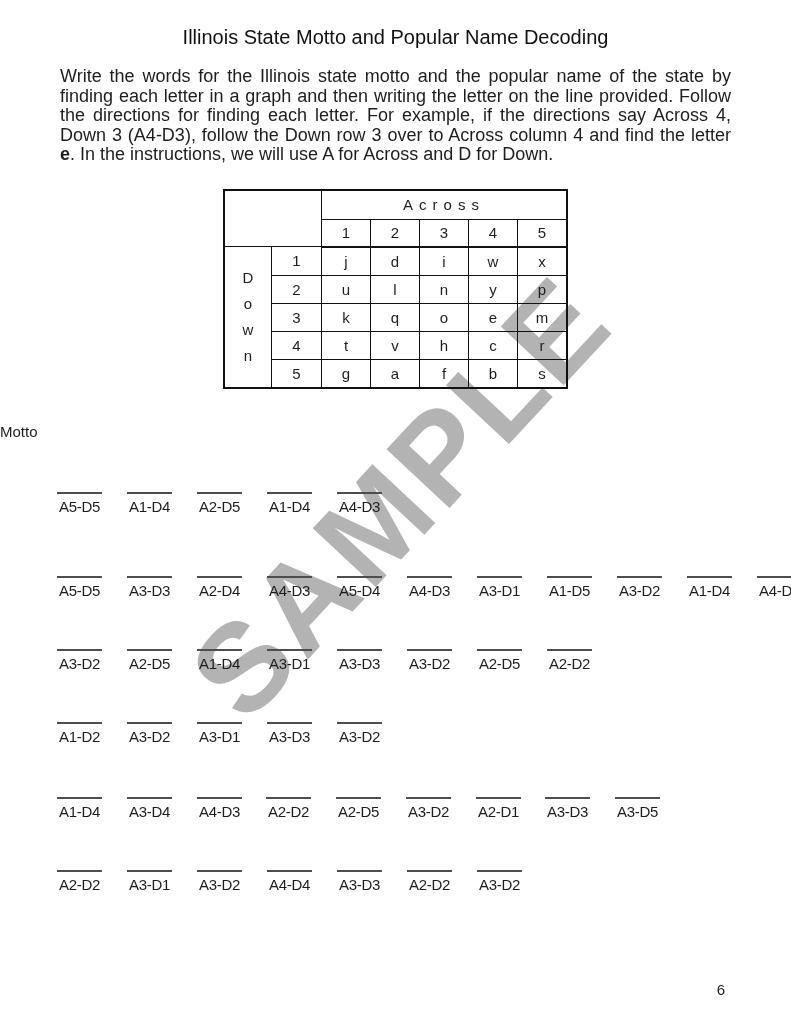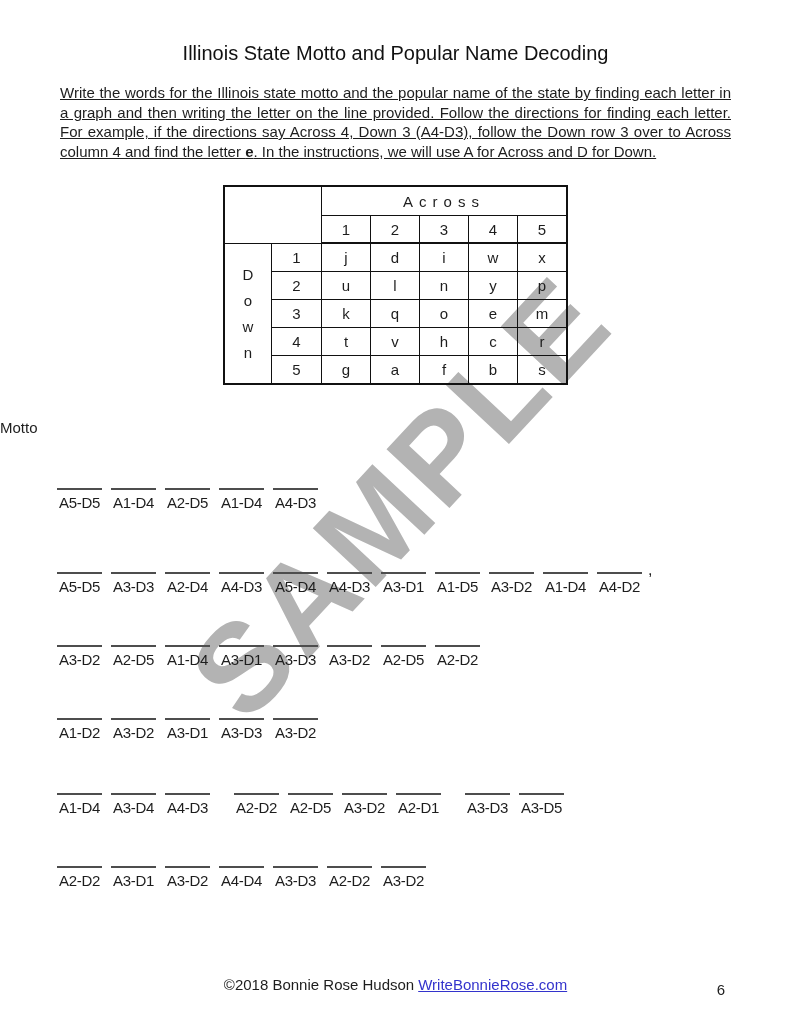--- a/index.html
+++ b/index.html
@@ -23,32 +23,31 @@
     letter-spacing: 4px;
     color: #b3b3b3;
     z-index: 0;
     pointer-events: none;
     white-space: nowrap;
   }
   .content { position: relative; z-index: 1; }
 
   .title {
     margin: 0;
-    padding-top: 42px;
+    padding-top: 26px;
     text-align: center;
     font-size: 20px;
     font-weight: 400;
     color: #111;
   }
   .instructions {
     margin: 18px 60px 1px 60px;
     text-align: justify;
-    font-size: 15px;
+    font-size: 18px;
     line-height: 19.5px;
-    text-decoration: underline;
   }
 
   table.decoder {
     margin: 24px auto 0 auto;
     border-collapse: collapse;
     table-layout: fixed;
   }
   table.decoder td, table.decoder th {
     border: 1px solid #111;
     text-align: center;
@@ -77,21 +76,21 @@
     font-weight: 400;
   }
   .codeline {
     display: flex;
     align-items: flex-end;
     margin-left: 57px;
     gap: 24px;
   }
   .codeline.first { margin-top: 52px; }
   .codeline.next  { margin-top: 50px; }
-  .group { display: flex; gap: 9px; }
+  .group { display: flex; gap: 25px; }
   .unit {
     display: inline-flex;
     flex-direction: column;
     align-items: center;
   }
   .blank {
     width: 45px;
     height: 0;
     border-bottom: 2px solid #4d4d4d;
   }
@@ -414,18 +413,15 @@
             <span class="code">A2-D2</span>
           </span>
           <span class="unit">
             <span class="blank"></span>
             <span class="code">A3-D2</span>
           </span>
         </span>
       </div>
   </div>
 
-  <div class="footer">
-    <span>©2018 Bonnie Rose Hudson</span><a class="footer-link" href="#">WriteBonnieRose.com</a>
-  </div>
   <div class="page-number">6</div>
 
 </div>
 
 </body></html>

